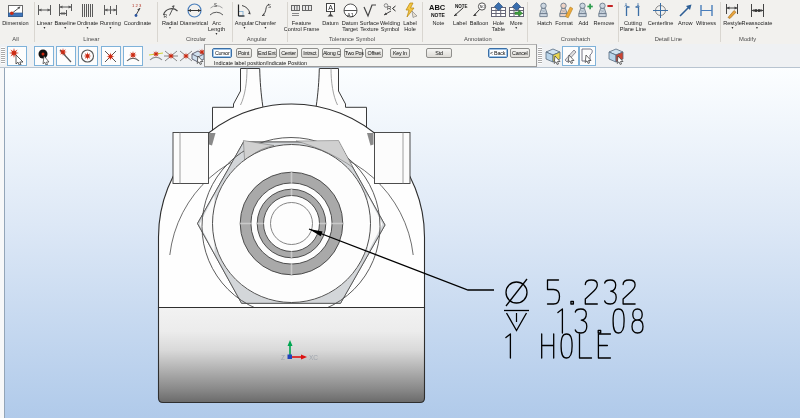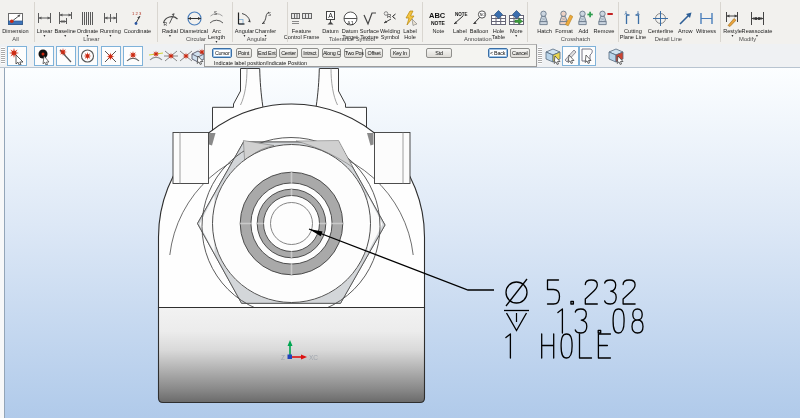--- a/index.html
+++ b/index.html
@@ -1,18 +1,18 @@
 <!DOCTYPE html>
 <html><head>
 <meta charset="utf-8">
 <style>
 html,body{margin:0;padding:0;}
 body{width:800px;height:418px;overflow:hidden;position:relative;font-family:"Liberation Sans",sans-serif;background:#fff;}
 #ribbon{position:absolute;left:0;top:0;width:800px;height:44px;background:#f2f1ee;border-bottom:1px solid #d8d5d0;}
-.rbtn{position:absolute;top:2px;text-align:center;color:#222;margin-top:8px;}
+.rbtn{position:absolute;top:2px;text-align:center;color:#222;}
 .rbtn .ic{display:block;margin:0 auto;}
 .rlab{font-size:5.6px;line-height:5.8px;margin-top:2px;white-space:nowrap;}
 .drop{font-size:3.8px;color:#333;line-height:3px;}
 .gsep{position:absolute;top:2px;width:1px;height:40px;background:#d9d6d0;}
 .glab{position:absolute;top:35.5px;font-size:5.8px;color:#4a4a4a;text-align:center;white-space:nowrap;}
 #bar2{position:absolute;left:0;top:44px;width:800px;height:23px;background:#eff1f3;}
 #cmdbar{position:absolute;left:204px;top:0px;width:333px;height:23px;background:#f4f4f1;border:1px solid #9b9b9b;border-top-color:#b5b5b5;box-sizing:border-box;}
 .cbtn{position:absolute;top:3px;height:10px;background:linear-gradient(#f6f6f4,#dddbd6);border:1px solid #8f8f8c;border-radius:2px;font-size:5.4px;color:#111;text-align:center;line-height:8.5px;white-space:nowrap;letter-spacing:-0.25px;box-sizing:border-box;}
 .csel{background:#fff;border:1px solid #3a6ea5;box-shadow:0 0 0 1px #9fc4e8 inset;}
 #prompt{position:absolute;left:9px;top:14.5px;font-size:5.4px;color:#111;white-space:nowrap;}

